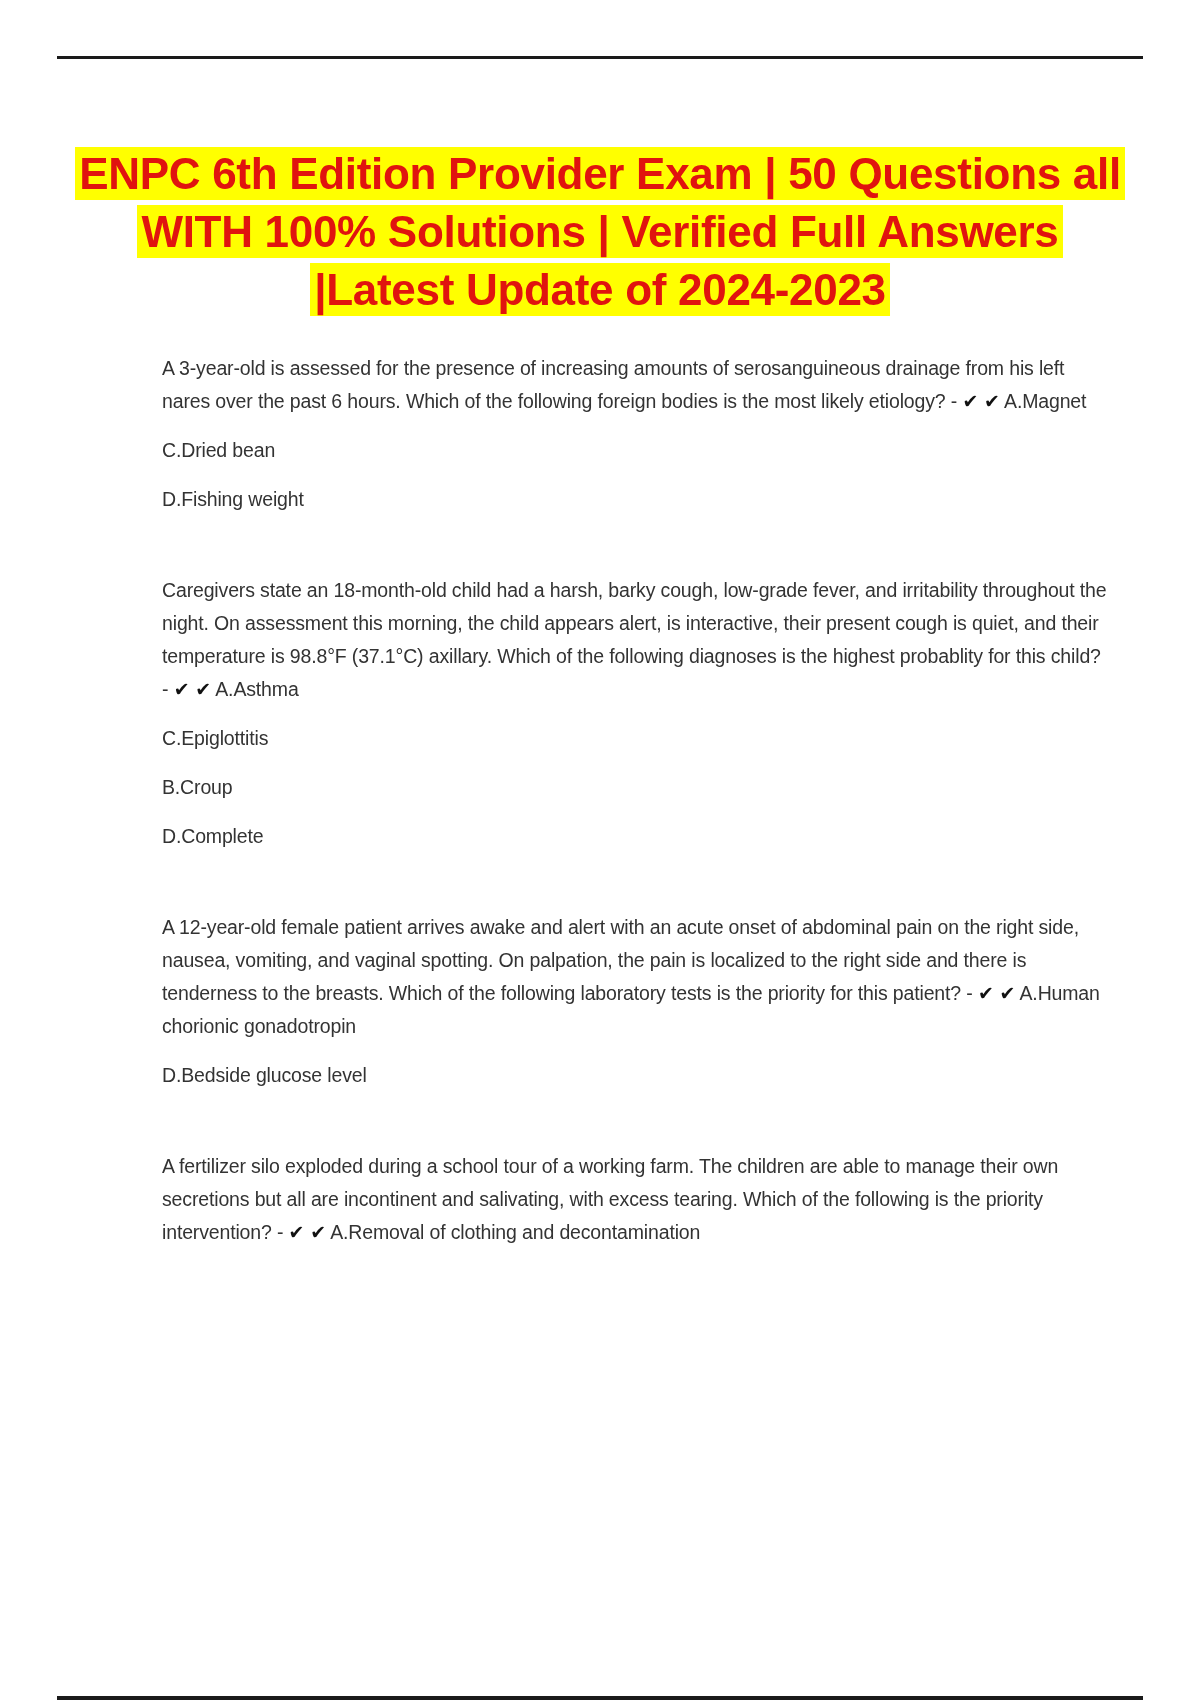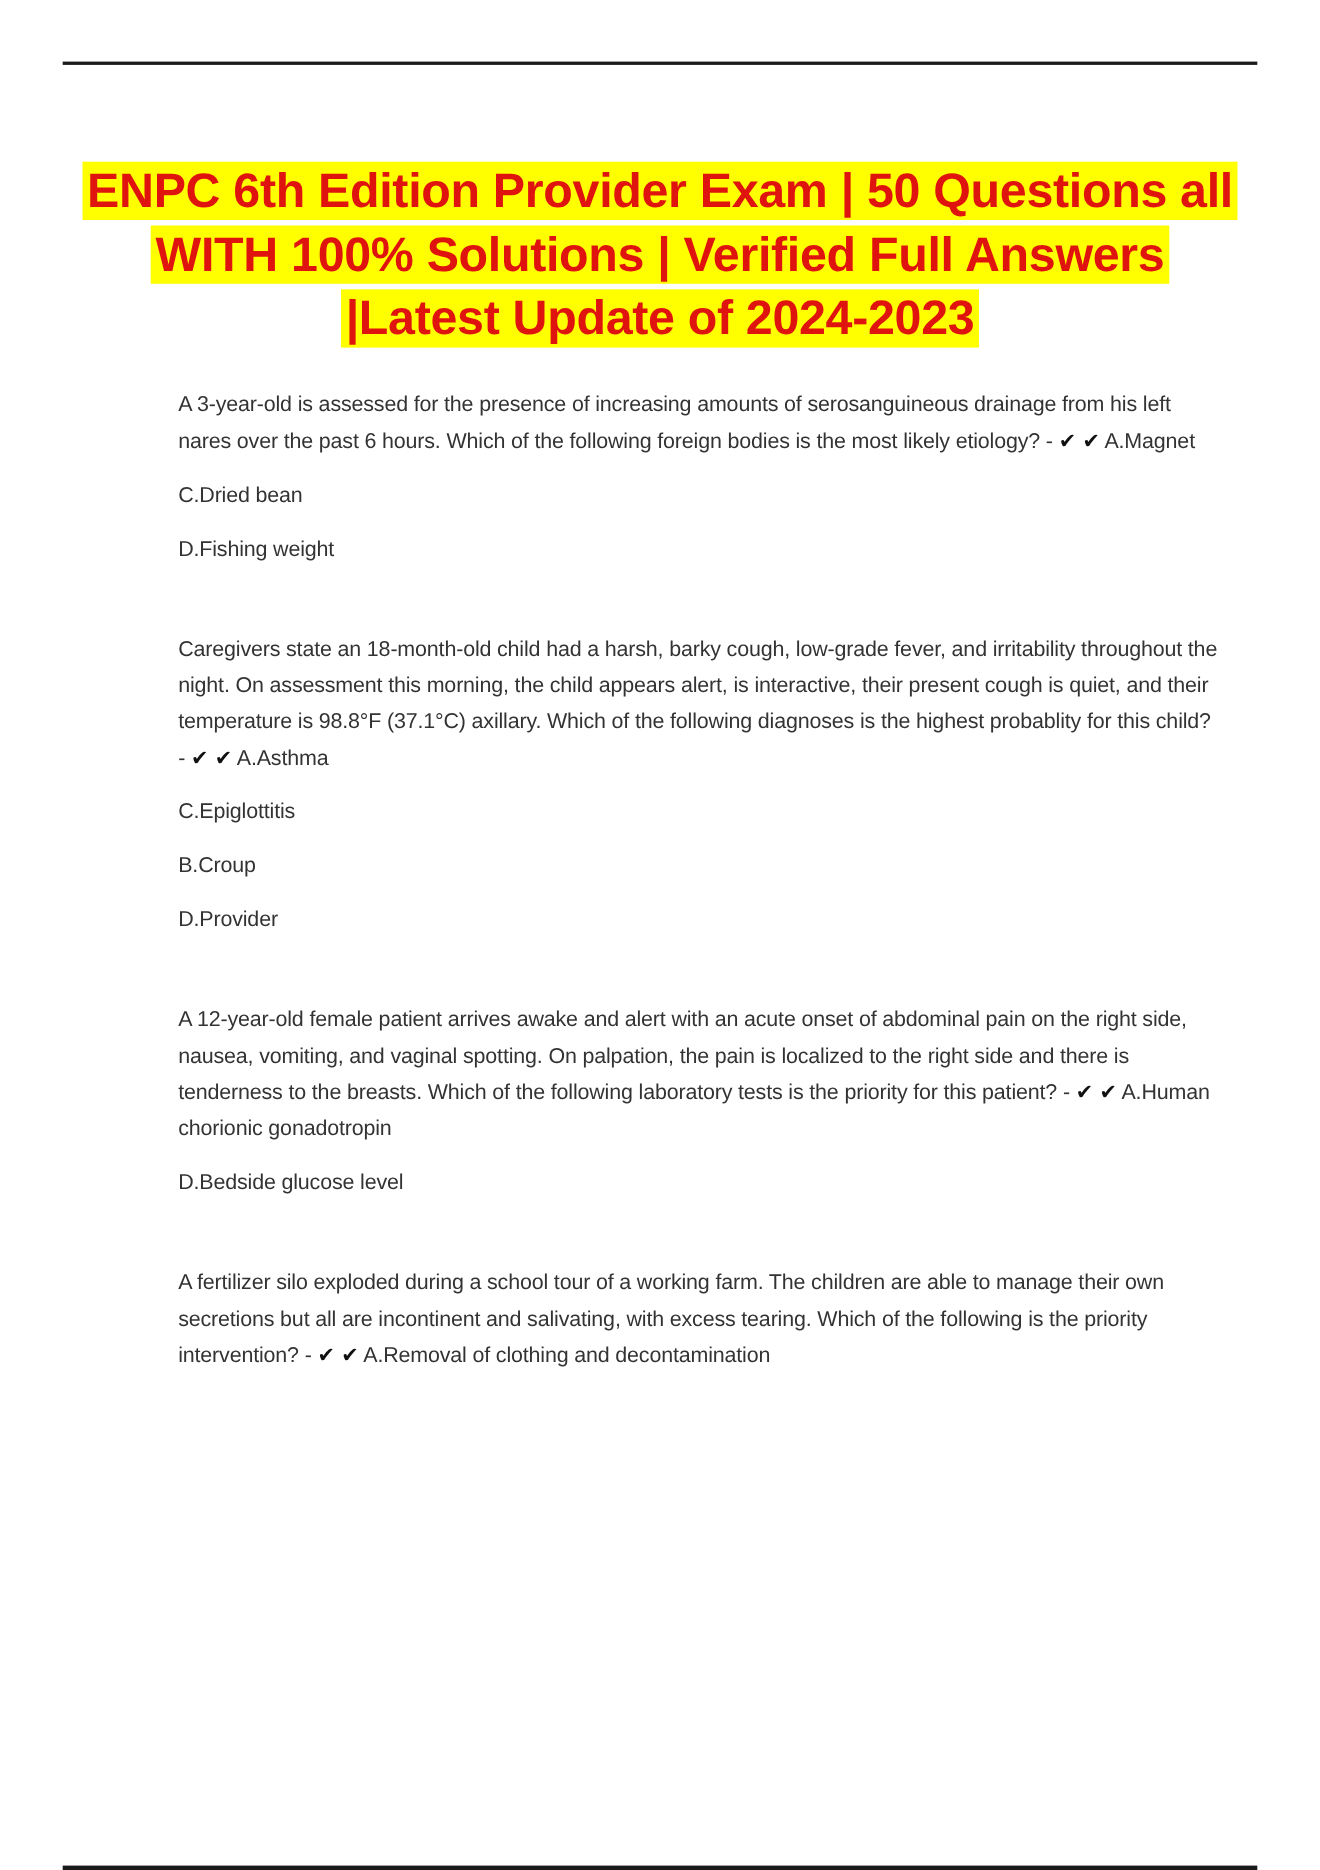--- a/index.html
+++ b/index.html
@@ -35,21 +35,21 @@
   <div class="block" style="margin-bottom:58px">
     <p class="question"><span>A 3-year-old is assessed for the presence of increasing amounts of serosanguineous drainage from his left nares over the past 6 hours. Which of the following foreign bodies is the most likely etiology? - </span><span class="check">✔ ✔</span> <span>A.Magnet</span></p>
     <p class="opt">C.Dried bean</p>
     <p class="opt">D.Fishing weight</p>
   </div>
 
   <div class="block" style="margin-bottom:58px">
     <p class="question"><span>Caregivers state an 18-month-old child had a harsh, barky cough, low-grade fever, and irritability throughout the night. On assessment this morning, the child appears alert, is interactive, their present cough is quiet, and their temperature is 98.8°F (37.1°C) axillary. Which of the following diagnoses is the highest probablity for this child? - </span><span class="check">✔ ✔</span> <span>A.Asthma</span></p>
     <p class="opt">C.Epiglottitis</p>
     <p class="opt">B.Croup</p>
-    <p class="opt">D.Provider</p>
+    <p class="opt">D.Complete</p>
   </div>
 
   <div class="block" style="margin-bottom:58px">
     <p class="question"><span>A 12-year-old female patient arrives awake and alert with an acute onset of abdominal pain on the right side, nausea, vomiting, and vaginal spotting. On palpation, the pain is localized to the right side and there is tenderness to the breasts. Which of the following laboratory tests is the priority for this patient? - </span><span class="check">✔ ✔</span> <span>A.Human chorionic gonadotropin</span></p>
     <p class="opt">D.Bedside glucose level</p>
   </div>
 
   <div class="block">
     <p class="question"><span>A fertilizer silo exploded during a school tour of a working farm. The children are able to manage their own secretions but all are incontinent and salivating, with excess tearing. Which of the following is the priority intervention? - </span><span class="check">✔ ✔</span> <span>A.Removal of clothing and decontamination</span></p>
   </div>

